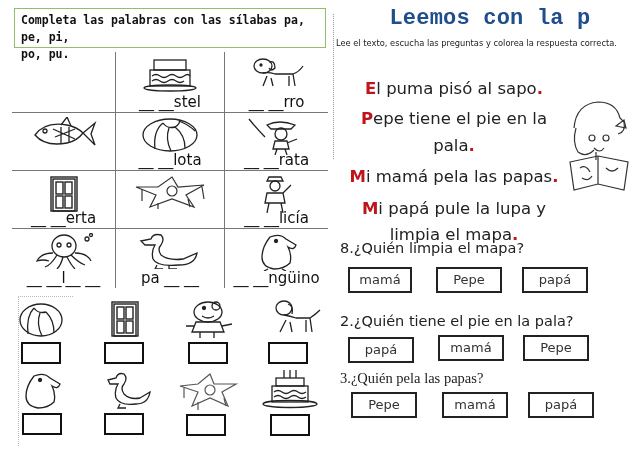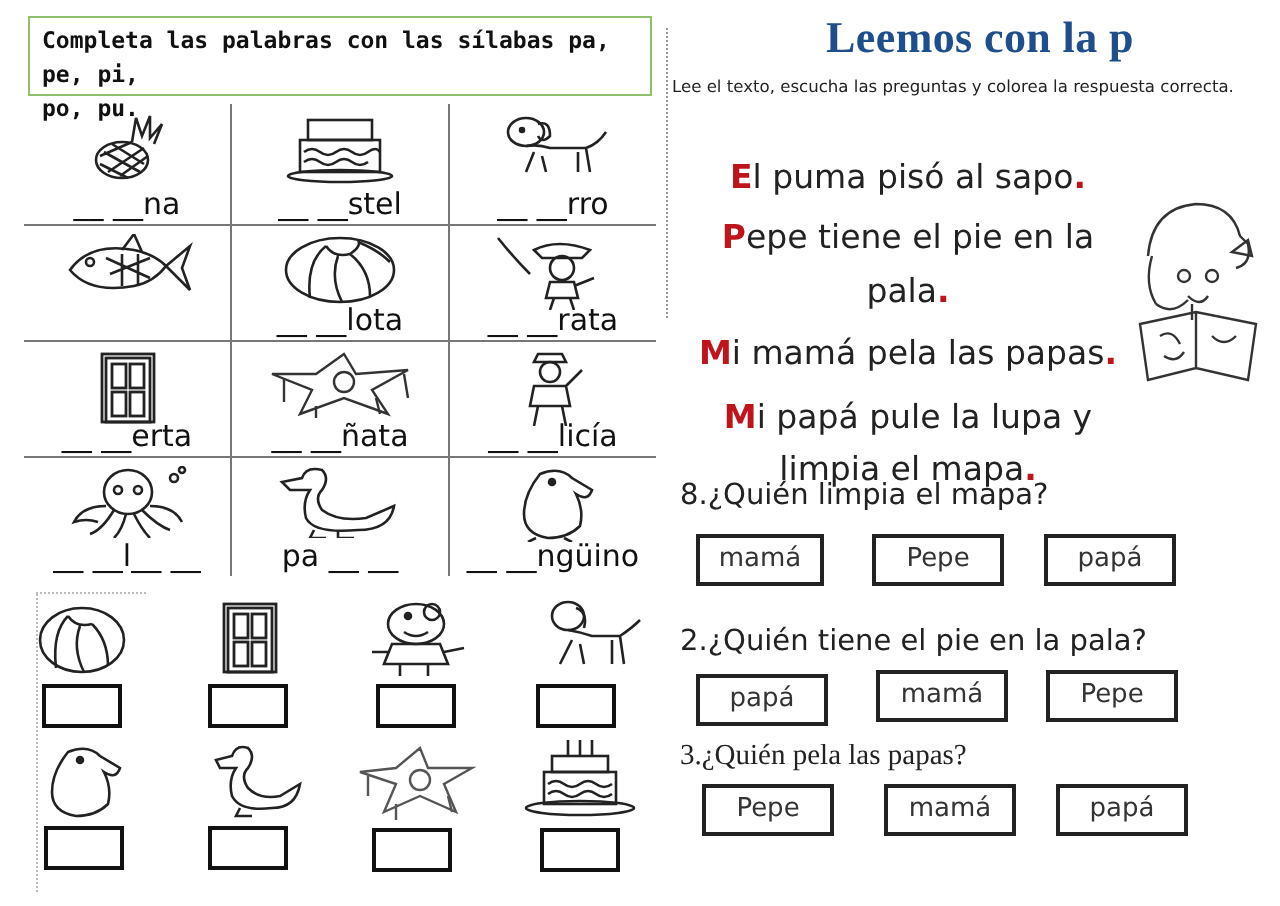--- a/index.html
+++ b/index.html
@@ -15,21 +15,21 @@
   .word{position:absolute;left:0;right:0;bottom:2px;text-align:center;font-family:"DejaVu Sans",sans-serif;font-size:15px;line-height:16px;}
   .pic{position:absolute;left:50%;transform:translateX(-50%);top:4px;}
   
   .bl{left:8px;top:288px;width:322px;height:160px;}
   .dotv{position:absolute;left:10px;top:8px;width:0;height:150px;border-left:1px dotted #bbb;}
   .doth{position:absolute;left:10px;top:8px;width:55px;border-top:1px dotted #bbb;}
   .ansbox{position:absolute;width:40px;height:22px;border:2px solid #111;box-sizing:border-box;background:#fff;}
   
   .divider{left:333px;top:14px;height:145px;border-left:1px dotted #999;}
   
-  .title{left:340px;top:6px;width:300px;text-align:center;font-family:Liberation Serif, serif;font-weight:bold;font-size:22px;color:#1f4e8c;letter-spacing:0.2px;}
+  .title{left:340px;top:6px;width:300px;text-align:center;font-family:Liberation Mono, monospace;font-weight:bold;font-size:22px;color:#1f4e8c;letter-spacing:0.2px;}
   .sub{left:336px;top:38px;width:304px;font-size:8.3px;color:#222;white-space:nowrap;}
   .para{left:336px;width:236px;text-align:center;font-family:"DejaVu Sans",sans-serif;font-size:16.5px;line-height:20px;color:#222;margin-top:16px;}
   .red{color:#c0141c;font-weight:bold;}
   .q{left:340px;font-size:14.5px;color:#222;white-space:nowrap;}
   .opt{position:absolute;height:26px;border:2px solid #222;border-radius:0;box-sizing:border-box;text-align:center;font-size:13px;line-height:22px;color:#333;background:#fff;}
 </style>
 </head>
 <body>
 
 <div class="abs instr">
@@ -37,30 +37,20 @@
   <div>po, pu.</div>
 </div>
 
 <div class="abs grid">
   <div class="vline" style="left:103px;top:0;height:236px;"></div>
   <div class="vline" style="left:212px;top:0;height:236px;"></div>
   <div class="hline" style="left:0;top:60px;width:316px;"></div>
   <div class="hline" style="left:0;top:118px;width:316px;"></div>
   <div class="hline" style="left:0;top:176px;width:316px;"></div>
 
-  <div class="cell" style="left:0;top:0;width:103px;height:60px;">
-    <svg class="pic" width="40" height="36" viewBox="0 0 40 36">
-        <g fill="none" stroke="#222" stroke-width="1.3">
-          <ellipse cx="17" cy="24" rx="13" ry="9"></ellipse>
-          <path d="M8 20 L26 30 M12 16 L28 26 M6 26 L20 33 M10 30 L28 18 M16 32 L30 22 M6 22 L22 15"></path>
-          <path d="M22 15 L24 3 L27 12 L31 2 L31 13 L37 6 L33 16"></path>
-        </g>
-      </svg>
-    <div class="word">__ __na</div>
-  </div>
   <div class="cell" style="left:104px;top:0;width:108px;height:60px;">
     <svg class="pic" width="56" height="36" viewBox="0 0 56 36">
         <g fill="none" stroke="#222" stroke-width="1.3">
           <rect x="12" y="4" width="32" height="10"></rect>
           <rect x="8" y="14" width="40" height="16"></rect>
           <ellipse cx="28" cy="32" rx="26" ry="3"></ellipse>
           <path d="M10 20 Q14 17 18 20 Q22 23 26 20 Q30 17 34 20 Q38 23 42 20 Q46 17 48 20"></path>
           <path d="M10 25 Q14 22 18 25 Q22 28 26 25 Q30 22 34 25 Q38 28 42 25"></path>
         </g>
       </svg>
@@ -124,21 +114,20 @@
     <div class="word">__ __erta</div>
   </div>
   <div class="cell" style="left:104px;top:119px;width:108px;height:57px;">
     <svg class="pic" width="76" height="34" viewBox="0 0 76 34">
         <g fill="none" stroke="#333" stroke-width="1.2">
           <path d="M4 12 L26 12 L40 2 L46 12 L72 10 L54 20 L62 32 L40 24 L18 32 L24 20 Z"></path>
           <circle cx="40" cy="16" r="5"></circle>
           <path d="M10 14 L10 26 M26 28 L26 34 M56 24 L58 32 M70 12 L72 24"></path>
         </g>
       </svg>
-    <div class="word">__ __ñata</div>
   </div>
   <div class="cell" style="left:213px;top:119px;width:103px;height:57px;">
     <svg class="pic" width="44" height="38" viewBox="0 0 44 38">
         <g fill="none" stroke="#222" stroke-width="1.3">
           <path d="M12 6 L28 6 L26 2 L14 2 Z"></path>
           <circle cx="20" cy="11" r="5"></circle>
           <path d="M12 18 L28 18 L30 28 L10 28 Z M28 18 L36 10 M14 28 L12 38 M26 28 L28 38"></path>
         </g>
       </svg>
     <div class="word">__ __licía</div>

